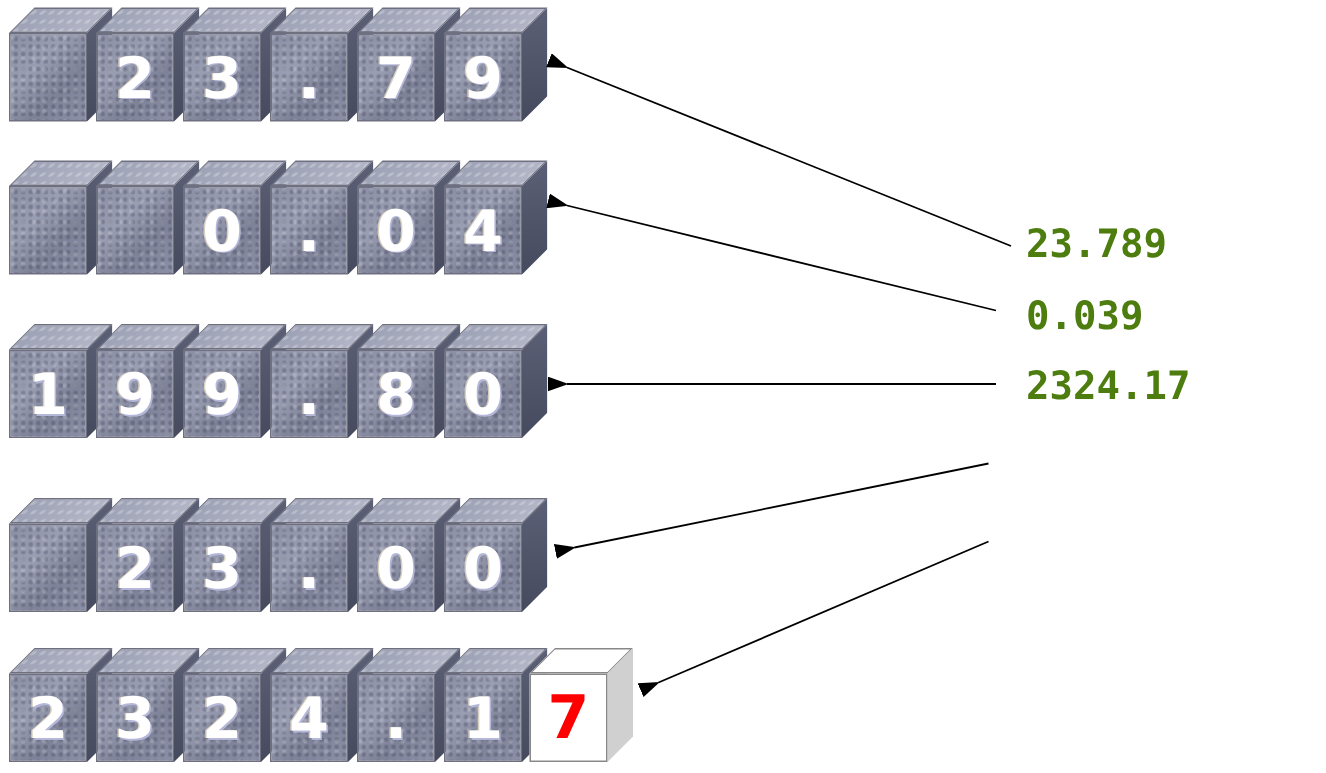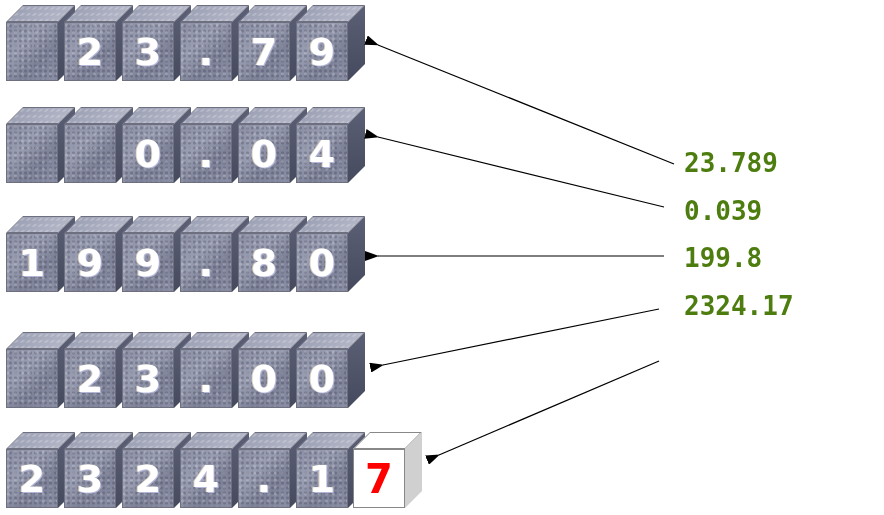--- a/index.html
+++ b/index.html
@@ -289,15 +289,14 @@
   <line x1="674" y1="164" x2="378" y2="45" stroke="#000" stroke-width="1.2" marker-end="url(#ah)"></line>
   <line x1="664" y1="207" x2="378" y2="137" stroke="#000" stroke-width="1.2" marker-end="url(#ah)"></line>
   <line x1="664" y1="256" x2="378" y2="256" stroke="#000" stroke-width="1.2" marker-end="url(#ah)"></line>
   <line x1="659" y1="309" x2="383" y2="365" stroke="#000" stroke-width="1.2" marker-end="url(#ah)"></line>
   <line x1="659" y1="361" x2="439" y2="455" stroke="#000" stroke-width="1.2" marker-end="url(#ah)"></line>
 </svg>
 
 <div class="labels">
   <div class="label">23.789</div>
   <div class="label">0.039</div>
-  <div class="label">199.8</div>
   <div class="label">2324.17</div>
 </div>
 
 </body></html>

